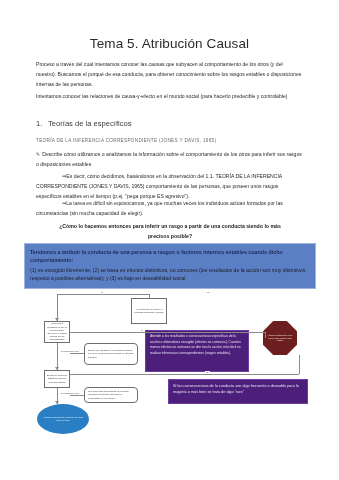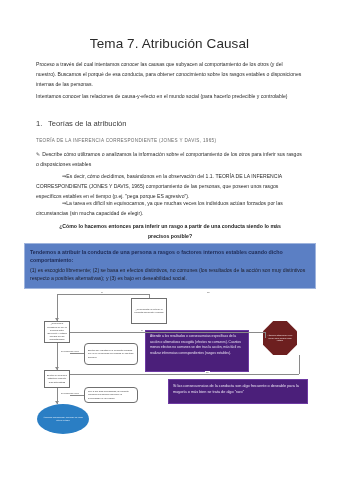--- a/index.html
+++ b/index.html
@@ -100,27 +100,27 @@
   .edgelbl{position:absolute;font-size:2.1px;color:#555;background:#fff;padding:0 1px;}
   .edgelbl.side{font-size:2.1px;}
 
   .arrow-d{position:absolute;width:0;height:0;border-left:2px solid transparent;border-right:2px solid transparent;border-top:3px solid #8a8a8a;}
 </style>
 </head>
 <body>
 
 <div class="page">
 
-  <div class="doc-title">Tema 7. Atribución Causal</div>
+  <div class="doc-title">Tema 5. Atribución Causal</div>
 
   <div class="para p1">Proceso a través del cual intentamos conocer las causas que subyacen al comportamiento de los otros (y del nuestro). Buscamos el porqué de esa conducta, para obtener conocimiento sobre los rasgos estables o disposiciones internas de las personas.</div>
   <div class="para p2">Intentamos conocer las relaciones de causa-y-efecto en el mundo social (para hacerlo predecible y controlable)</div>
 
   <div class="sec-num">
-    <span class="n">1.</span><span>Teorías de la atribución</span>
+    <span class="n">1.</span><span>Teorías de la específicos</span>
   </div>
 
   <div class="sub-head">TEORÍA DE LA INFERENCIA CORRESPONDIENTE (JONES Y DAVIS, 1965)</div>
 
   <div class="bullet">
     <span class="pen">✎</span><span>Describe cómo utilizamos o analizamos la información sobre el comportamiento de los otros para inferir sus rasgos o disposiciones estables</span>
   </div>
 
   <div class="indent i1">⇒Es decir, cómo decidimos, basándonos en la observación del 1.1. TEORÍA DE LA INFERENCIA CORRESPONDIENTE (JONES Y DAVIS, 1965) comportamiento de las personas, que poseen unos rasgos específicos estables en el tiempo (p.ej. "pega porque ES agresivo").</div>
   <div class="indent i2">⇒La tarea es difícil sin equivocarnos, ya que muchas veces los individuos actúan forzados por las circunstancias (sin mucha capacidad de elegir).</div>

